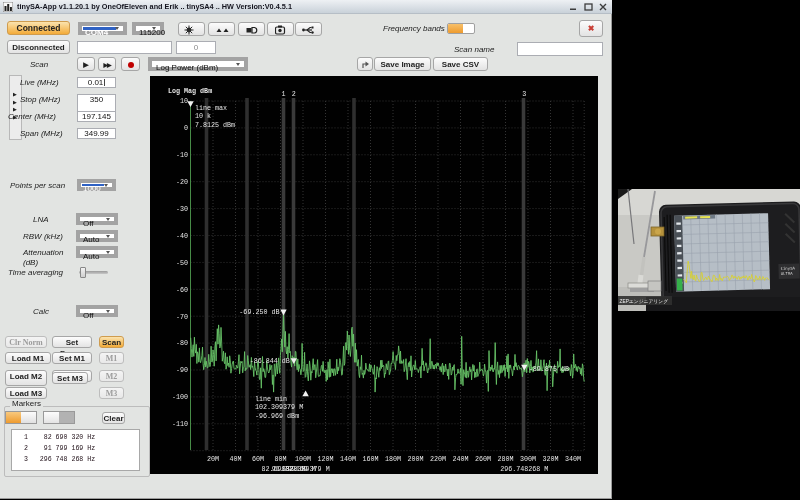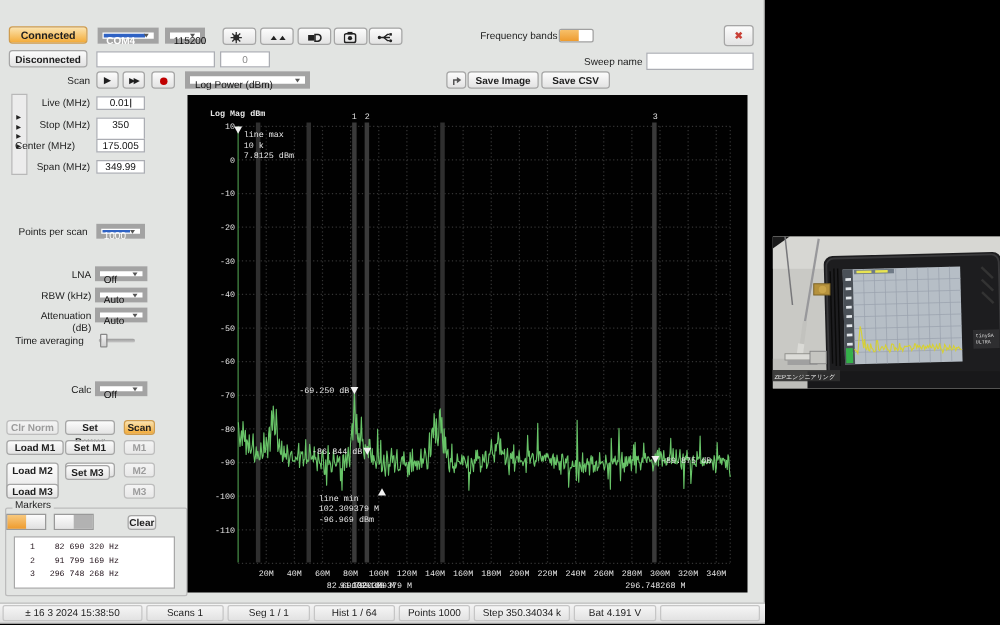--- a/index.html
+++ b/index.html
@@ -1,41 +1,55 @@
 <!DOCTYPE html>
 <html><head><meta charset="utf-8"><style>
 * { margin:0; padding:0; box-sizing:border-box; }
 body { width:800px; height:500px; background:#000; position:relative; overflow:hidden;
   font-family:"Liberation Sans",sans-serif; }
 #win { position:absolute; left:0; top:0; width:612px; height:499px; background:#e2e4e2;
   border-right:1px solid #9a9a9a; border-bottom:1px solid #9a9a9a; }
 #title { position:absolute; left:0; top:0; width:612px; height:14px;
   background:linear-gradient(#eef1f4,#c9d1d9); border-bottom:1px solid #b6bec6; }
 #title .t { position:absolute; left:17px; top:2px; font-size:7.3px; font-weight:bold; color:#14141e; }
-.lbl { position:absolute; font-size:8px; color:#1c1c1c; text-align:right; }
+.lbl { position:absolute; font-size:8px; color:#1c1c1c; text-align:left;font-style:italic; }
 .btn { position:absolute; border:1px solid #a6a6a6; border-radius:3px;
   background:linear-gradient(#fcfcfc,#e3e3e3); font-size:8px; font-weight:bold; color:#1e1e1e;
   text-align:center; }
-.btn.dis { color:#9c9c9c; background:linear-gradient(#f4f4f4,#e8e8e8); border-color:#bdbdbd; }
+.btn.dis { color:#9c9c9c; background:linear-gradient(#f4f4f4,#e8e8e8); border-color:#bdbdbd;font-family:Liberation Serif, serif; }
 .btn.org { background:linear-gradient(#fbe3ae,#f3ab38); border-color:#cf9c4e; }
 .inp { position:absolute; background:#fff; border:1px solid #abadb3; font-size:8px; color:#111;
   text-align:center; }
 .combo { position:absolute; background:#fff; border:4px solid #a3a3a3; font-size:8px; color:#111; }
 .combo .ar { position:absolute; right:4px; top:50%; margin-top:-1px; width:0; height:0;
   border-left:2.5px solid transparent; border-right:2.5px solid transparent; border-top:3px solid #555; }
 .pt { font-family:"Liberation Mono",monospace; font-size:6.7px; fill:#e6e6e6; }
 #plot { position:absolute; left:150px; top:76px; width:448px; height:398px; background:#010101; }
 #sbar { position:absolute; left:0; top:482px; width:612px; height:16px;
   background:linear-gradient(#f4f4f4,#dfdfdf); border-top:1px solid #bdbdbd; }
 .seg { position:absolute; top:1px; height:13px; border:1px solid #c6c6c6; border-radius:2px;
   font-size:8px; color:#1c1c1c; text-align:center; background:linear-gradient(#f6f6f6,#e2e2e2); }
 #photo { position:absolute; left:618px; top:189px; width:182px; height:122px; overflow:hidden; }
 </style></head><body>
 
 <div id="win">
+ <div id="title">
+  <svg style="position:absolute;left:3px;top:2px" width="10" height="10">
+    <rect x="0" y="0" width="10" height="10" fill="#f8f8f8" stroke="#666" stroke-width="0.8"></rect>
+    <rect x="1.5" y="4" width="2" height="5" fill="#222"></rect>
+        <rect x="4.2" y="2" width="2" height="7" fill="#222"></rect>
+    <rect x="6.9" y="5" width="2" height="4" fill="#222"></rect>
+      </svg>
+  <span class="t">tinySA-App v1.1.20.1 by OneOfEleven and Erik .. tinySA4 .. HW Version:V0.4.5.1</span>
+  <svg style="position:absolute;left:570px;top:3px" width="40" height="9">
+    <rect x="0" y="5.5" width="6" height="1.5" fill="#3c3c3c"></rect>
+    <rect x="15" y="1" width="7" height="6" fill="none" stroke="#3c3c3c" stroke-width="1.3"></rect>
+    <path d="M30 1 L36 7 M36 1 L30 7" stroke="#3c3c3c" stroke-width="1.4"></path>
+      </svg>
+ </div>
 
  <div class="btn org" style="left:7px;top:21px;width:63px;height:14px;line-height:13px;font-size:8.5px">Connected</div>
  <div class="combo" style="left:78px;top:21.5px;width:49px;height:13.5px">
    <div style="position:absolute;left:1px;top:1px;bottom:1px;width:33px;background:#2f62c4;color:#fff;
      font-size:8px;font-weight:bold;line-height:11px;padding-left:2px">COM4</div>
       <div class="ar"></div>
     </div>
  <div class="combo" style="left:132px;top:21.5px;width:32px;height:13.5px">
    <div style="position:absolute;left:3px;top:1px;font-size:8px;line-height:11px">115200</div>
       <div class="ar"></div>
@@ -83,21 +97,21 @@
 
  <div class="lbl" style="left:383px;top:24px;width:63px">Frequency bands</div>
  <div style="position:absolute;left:447px;top:23px;width:28px;height:11px;border:1px solid #a0a0a0;border-radius:2px;background:#fff;overflow:hidden">
    <div style="position:absolute;left:0;top:0;width:15px;height:100%;background:linear-gradient(#f7c06a,#ee9b2e)"></div>
     </div>
  <div class="btn" style="left:579px;top:20px;width:24px;height:17px;font-size:8px;color:#c93f36;line-height:16px">✖</div>
 
  <div class="btn" style="left:7px;top:40px;width:63px;height:14px;line-height:13px">Disconnected</div>
  <div class="inp" style="left:77px;top:41px;width:95px;height:13px"></div>
  <div class="inp" style="left:176px;top:41px;width:40px;height:13px;color:#8a8a8a;line-height:12px">0</div>
- <div class="lbl" style="left:454px;top:45px;width:60px">Sweep name</div>
+ <div class="lbl" style="left:454px;top:45px;width:60px">Scan name</div>
  <div class="inp" style="left:517px;top:42px;width:86px;height:14px"></div>
 
  <div class="lbl" style="left:30px;top:60px;width:42px">Scan</div>
  <div class="btn" style="left:77px;top:57px;width:18px;height:14px;font-size:7px;line-height:14px">▶</div>
  <div class="btn" style="left:98px;top:57px;width:18px;height:14px;font-size:6px;letter-spacing:-1px;line-height:14px">▶▶</div>
  <div class="btn" style="left:121px;top:57px;width:19px;height:14px">
       <span style="position:absolute;left:6px;top:4px;width:6px;height:6px;border-radius:3px;background:#c00000"></span>
     </div>
  <div class="combo" style="left:148px;top:57px;width:100px;height:14px">
    <div style="position:absolute;left:4px;top:2px;font-size:8px">Log Power (dBm)</div>
@@ -114,21 +128,21 @@
 
  <div style="position:absolute;left:9px;top:75px;width:13px;height:65px;border:1px solid #b8b8b8;background:#ececec">
    <div style="position:absolute;left:3px;top:15px;font-size:5px;color:#222;line-height:7.5px">▶<br>▶<br>▶<br>▶</div>
     </div>
 
  <div class="lbl" style="left:20px;top:78px;width:52px">Live (MHz)</div>
  <div class="inp" style="left:77px;top:77px;width:39px;height:11px;line-height:10px">0.01<span style="display:inline-block;width:1px;height:7px;background:#444;vertical-align:-1px;margin-left:1px"></span></div>
  <div class="lbl" style="left:20px;top:95px;width:52px">Stop (MHz)</div>
  <div class="inp" style="left:77px;top:94px;width:39px;height:28px;line-height:10px">350</div>
  <div class="lbl" style="left:8px;top:112px;width:52px">Center (MHz)</div>
- <div class="inp" style="left:77px;top:111px;width:39px;height:11px;line-height:10px">175.005</div>
+ <div class="inp" style="left:77px;top:111px;width:39px;height:11px;line-height:10px">197.145</div>
  <div class="lbl" style="left:20px;top:129px;width:52px">Span (MHz)</div>
  <div class="inp" style="left:77px;top:128px;width:39px;height:11px;line-height:10px">349.99</div>
 
  <div class="lbl" style="left:10px;top:181px;width:60px">Points per scan</div>
  <div class="combo" style="left:77px;top:179px;width:39px;height:12px">
    <div style="position:absolute;left:1px;top:1px;bottom:1px;width:22px;background:#2f62c4;color:#fff;font-size:8px;line-height:9px;padding-left:1px">1000</div>
       <div class="ar"></div>
     </div>
 
  <div class="lbl" style="left:33px;top:215px;width:40px">LNA</div>
@@ -155,21 +169,21 @@
       <div style="position:absolute;left:3px;top:1.5px;font-size:8px">Off</div>
       <div class="ar"></div>
     </div>
 
  <div class="btn dis" style="left:5px;top:336px;width:42px;height:12px;line-height:11px">Clr Norm</div>
  <div class="btn" style="left:52px;top:336px;width:40px;height:12px;line-height:11px">Set Power</div>
  <div class="btn org" style="left:99px;top:336px;width:25px;height:12px;line-height:11px">Scan</div>
  <div class="btn" style="left:5px;top:351.5px;width:46px;height:12px;line-height:11px">Load M1</div>
  <div class="btn" style="left:52px;top:351.5px;width:40px;height:12px;line-height:11px">Set M1</div>
  <div class="btn dis" style="left:99px;top:351.5px;width:25px;height:12px;line-height:11px">M1</div>
- <div class="btn" style="left:5px;top:369.5px;width:42px;height:28px;line-height:11px">Load M2</div>
+ <div class="btn" style="left:5px;top:369.5px;width:42px;height:16px;line-height:11px">Load M2</div>
  <div class="btn" style="left:52px;top:369.5px;width:40px;height:12px;line-height:11px">Set M2</div>
  <div class="btn dis" style="left:99px;top:369.5px;width:25px;height:12px;line-height:11px">M2</div>
  <div class="btn" style="left:5px;top:386.5px;width:42px;height:12px;line-height:11px">Load M3</div>
  <div class="btn" style="left:52px;top:372px;width:36px;height:12px;line-height:11px">Set M3</div>
  <div class="btn dis" style="left:99px;top:386.5px;width:25px;height:12px;line-height:11px">M3</div>
 
  <div style="position:absolute;left:4px;top:406px;width:146px;height:71px;border:1px solid #bcbcbc;border-radius:2px"></div>
  <div style="position:absolute;left:10px;top:399px;font-size:8px;color:#1c1c1c;background:#e2e4e2;padding:0 2px">Markers</div>
  <div style="position:absolute;left:5px;top:411px;width:32px;height:13px;border:1px solid #999">
    <div style="position:absolute;left:0;top:0;width:15px;height:100%;background:linear-gradient(#f8c97e,#ee9b2e)"></div>
@@ -272,30 +286,20 @@
 <text x="333.0" y="385" text-anchor="middle" class="pt">260M</text>
 <text x="355.5" y="385" text-anchor="middle" class="pt">280M</text>
 <text x="378.0" y="385" text-anchor="middle" class="pt">300M</text>
 <text x="400.5" y="385" text-anchor="middle" class="pt">320M</text>
 <text x="423.0" y="385" text-anchor="middle" class="pt">340M</text>
 <text x="133.5" y="394.5" text-anchor="middle" class="pt">82.690320 M</text>
 <text x="143.8" y="394.5" text-anchor="middle" class="pt">91.799169 M</text>
 <text x="155.6" y="394.5" text-anchor="middle" class="pt">102.309379 M</text>
 <text x="374.3" y="394.5" text-anchor="middle" class="pt">296.748268 M</text>
  </svg></div>
- <div id="sbar">
-  <div class="seg" style="left:2px;width:112px;line-height:12px">± 16 3 2024 15:38:50</div>
-  <div class="seg" style="left:117px;width:62px;line-height:12px">Scans 1</div>
-  <div class="seg" style="left:182px;width:66px;line-height:12px">Seg 1 / 1</div>
-  <div class="seg" style="left:251px;width:65px;line-height:12px">Hist 1 / 64</div>
-  <div class="seg" style="left:319px;width:57px;line-height:12px">Points 1000</div>
-  <div class="seg" style="left:379px;width:77px;line-height:12px">Step 350.34034 k</div>
-  <div class="seg" style="left:459px;width:66px;line-height:12px">Bat 4.191 V</div>
-  <div class="seg" style="left:528px;width:80px;line-height:12px"></div>
- </div>
 </div>
 
 <div id="photo">
  <svg width="182" height="122" viewBox="0 0 182 122">
   <rect x="0" y="0" width="182" height="122" fill="#c9c9c5"></rect>
   <rect x="0" y="0" width="182" height="26" fill="#d7d7d3"></rect>
   <polygon points="0,0 14,0 0,10" fill="#1a1a1a"></polygon>
   <rect x="0" y="98" width="182" height="24" fill="#bebeba"></rect>
   <g transform="rotate(-1.5 120 60)">
    <rect x="42" y="14" width="142" height="101" rx="7" fill="#1d1d1f"></rect>

